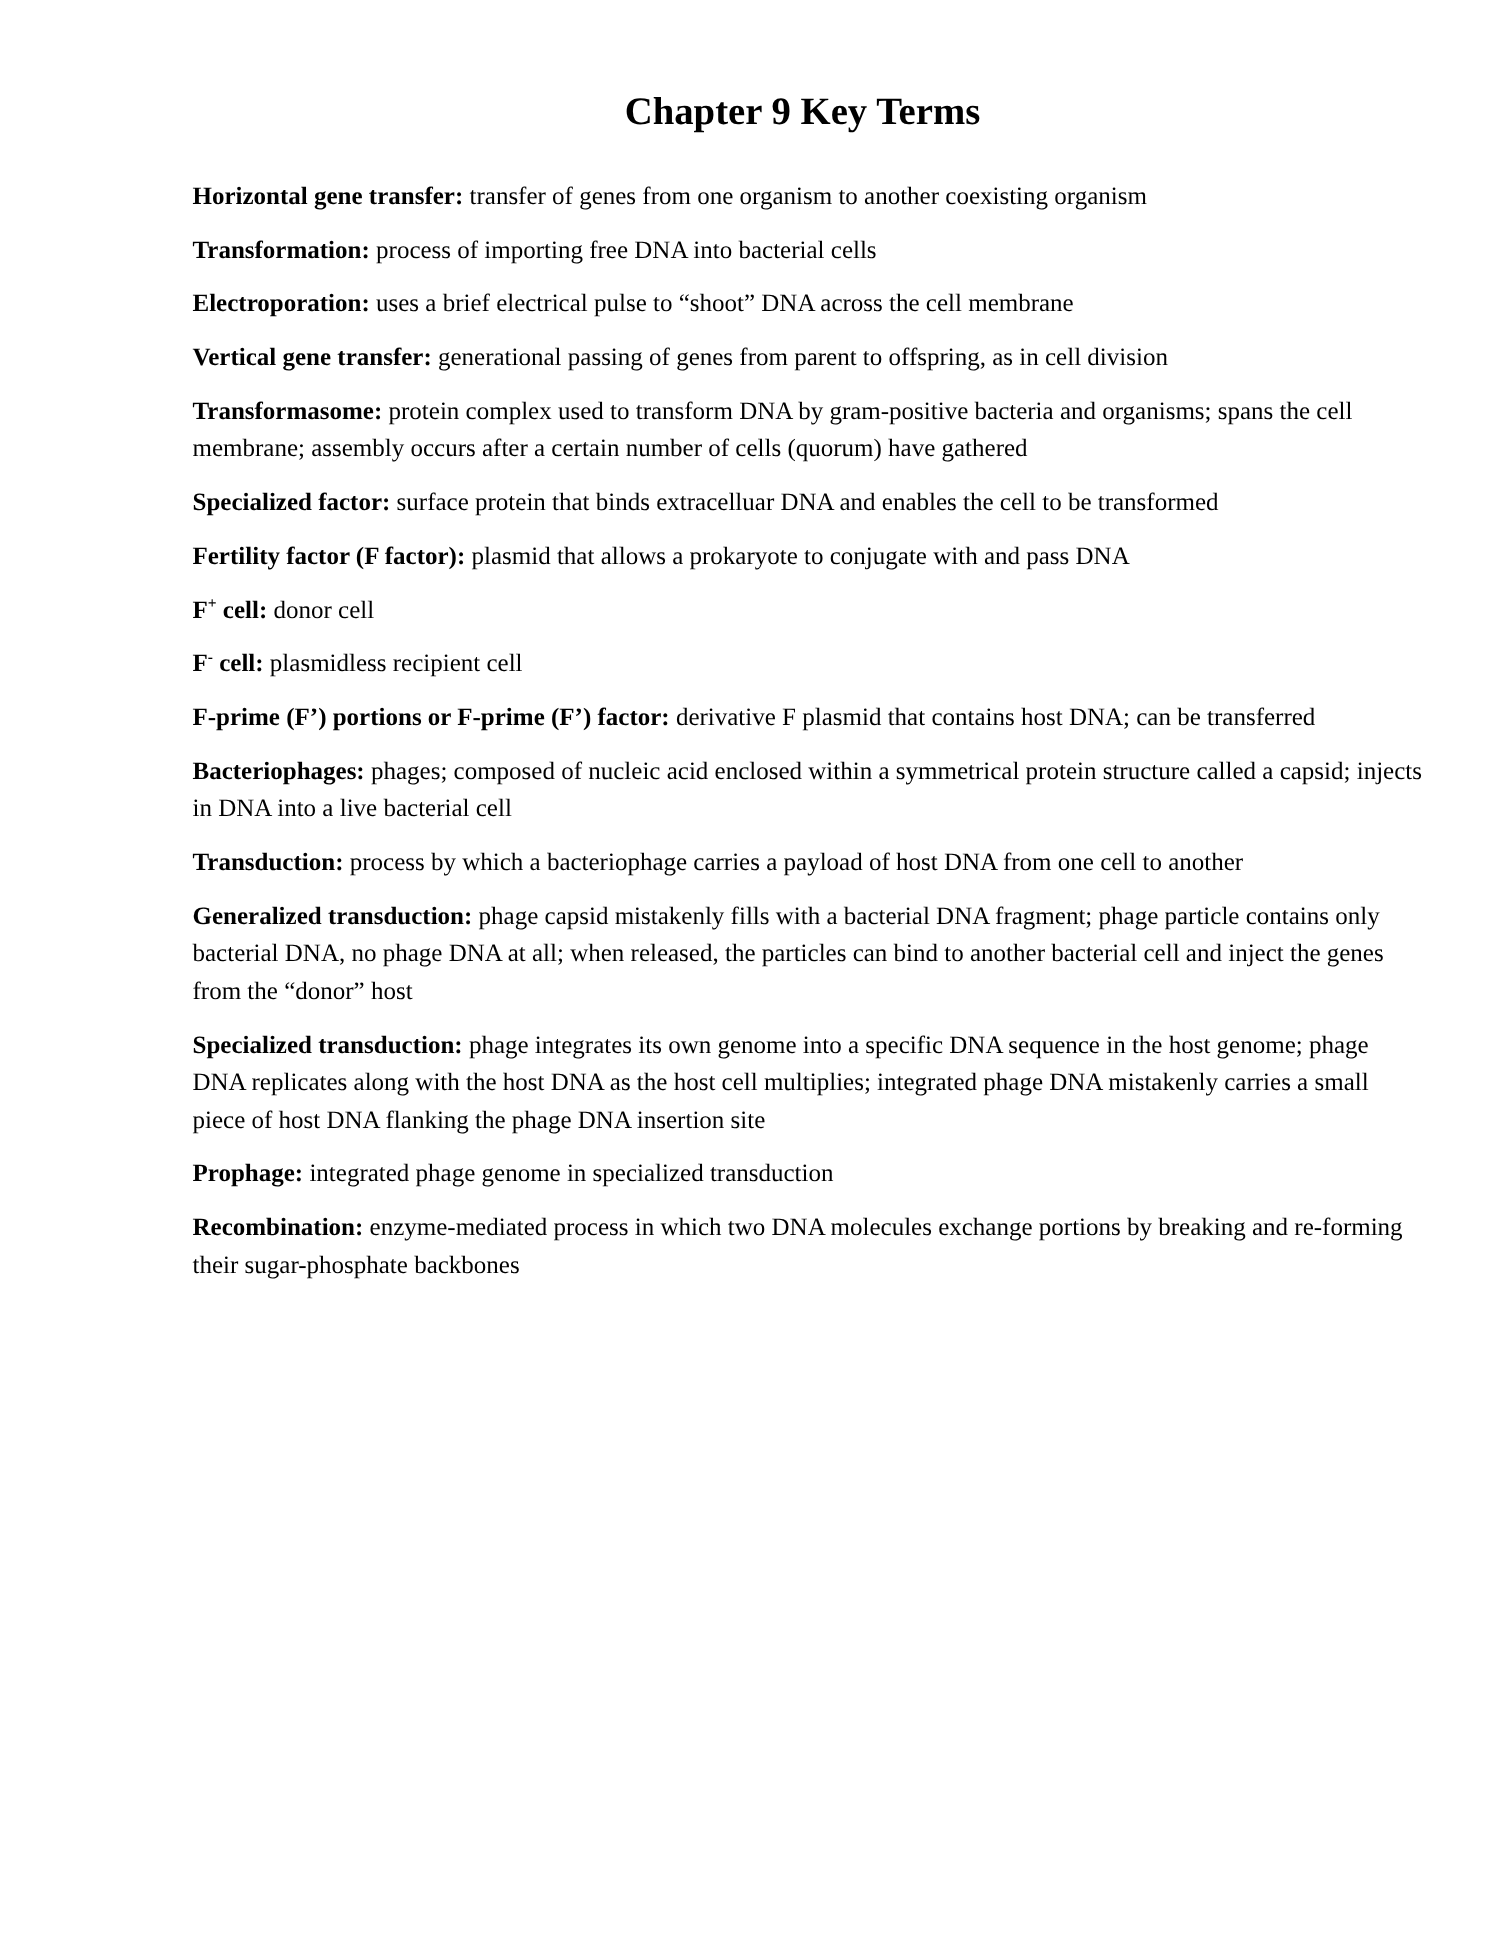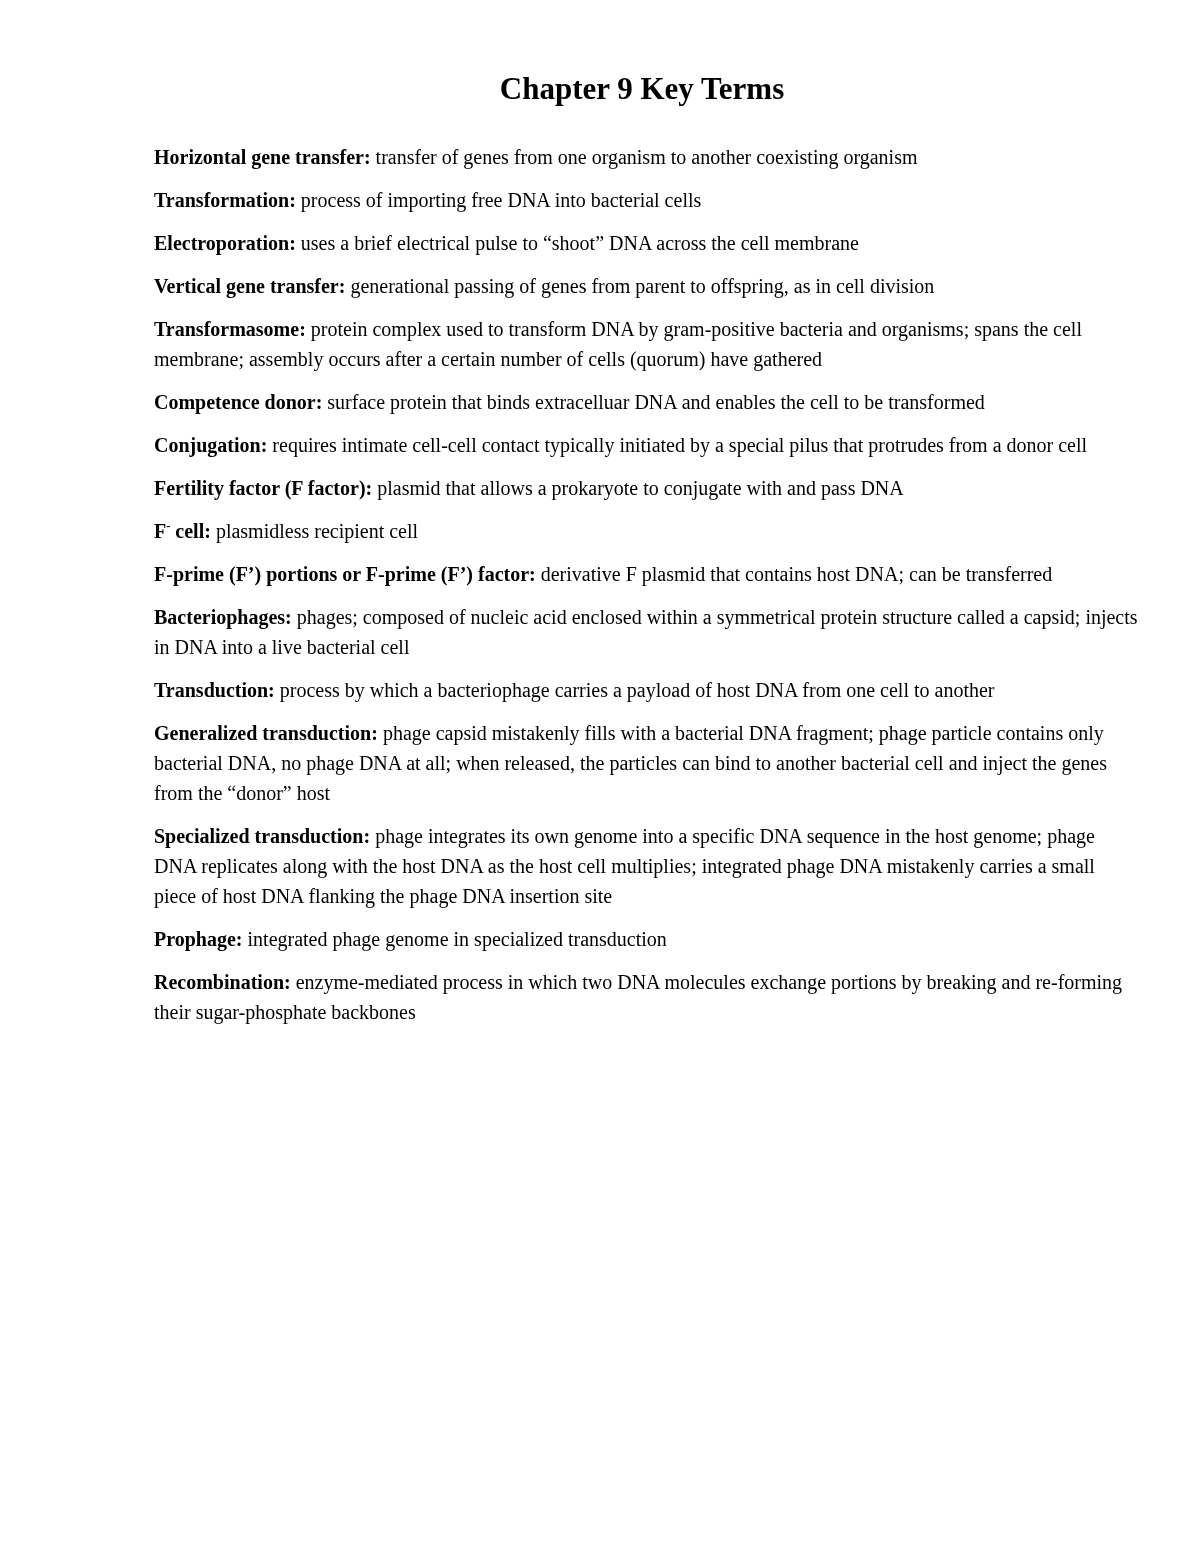--- a/index.html
+++ b/index.html
@@ -42,23 +42,23 @@
 <body>
 
 <div class="page">
   <h1 class="doc-title">Chapter 9 Key Terms</h1>
   <div id="terms-list">
       <p class="term-entry"><b>Horizontal gene transfer:</b> <span>transfer of genes from one organism to another coexisting organism</span></p>
       <p class="term-entry"><b>Transformation:</b> <span>process of importing free DNA into bacterial cells</span></p>
       <p class="term-entry"><b>Electroporation:</b> <span>uses a brief electrical pulse to “shoot” DNA across the cell membrane</span></p>
       <p class="term-entry"><b>Vertical gene transfer:</b> <span>generational passing of genes from parent to offspring, as in cell division</span></p>
       <p class="term-entry"><b>Transformasome:</b> <span>protein complex used to transform DNA by gram-positive bacteria and organisms; spans the cell membrane; assembly occurs after a certain number of cells (quorum) have gathered</span></p>
-      <p class="term-entry"><b>Competence donor:</b> <span>surface protein that binds extracelluar DNA and enables the cell to be transformed</span></p>
-      <p class="term-entry"><b>Conjugation:</b> <span>requires intimate cell-cell contact typically initiated by a special pilus that protrudes from a donor cell</span></p>
+      <p class="term-entry"><b>Specialized factor:</b> <span>surface protein that binds extracelluar DNA and enables the cell to be transformed</span></p>
       <p class="term-entry"><b>Fertility factor (F factor):</b> <span>plasmid that allows a prokaryote to conjugate with and pass DNA</span></p>
+      <p class="term-entry"><b>F<sup>+</sup> cell:</b> <span>donor cell</span></p>
       <p class="term-entry"><b>F<sup>-</sup> cell:</b> <span>plasmidless recipient cell</span></p>
       <p class="term-entry"><b>F-prime (F’) portions or F-prime (F’) factor:</b> <span>derivative F plasmid that contains host DNA; can be transferred</span></p>
       <p class="term-entry"><b>Bacteriophages:</b> <span>phages; composed of nucleic acid enclosed within a symmetrical protein structure called a capsid; injects in DNA into a live bacterial cell</span></p>
       <p class="term-entry"><b>Transduction:</b> <span>process by which a bacteriophage carries a payload of host DNA from one cell to another</span></p>
       <p class="term-entry"><b>Generalized transduction:</b> <span>phage capsid mistakenly fills with a bacterial DNA fragment; phage particle contains only bacterial DNA, no phage DNA at all; when released, the particles can bind to another bacterial cell and inject the genes from the “donor” host</span></p>
       <p class="term-entry"><b>Specialized transduction:</b> <span>phage integrates its own genome into a specific DNA sequence in the host genome; phage DNA replicates along with the host DNA as the host cell multiplies; integrated phage DNA mistakenly carries a small piece of host DNA flanking the phage DNA insertion site</span></p>
       <p class="term-entry"><b>Prophage:</b> <span>integrated phage genome in specialized transduction</span></p>
       <p class="term-entry"><b>Recombination:</b> <span>enzyme-mediated process in which two DNA molecules exchange portions by breaking and re-forming their sugar-phosphate backbones</span></p>
     </div>
 </div>

